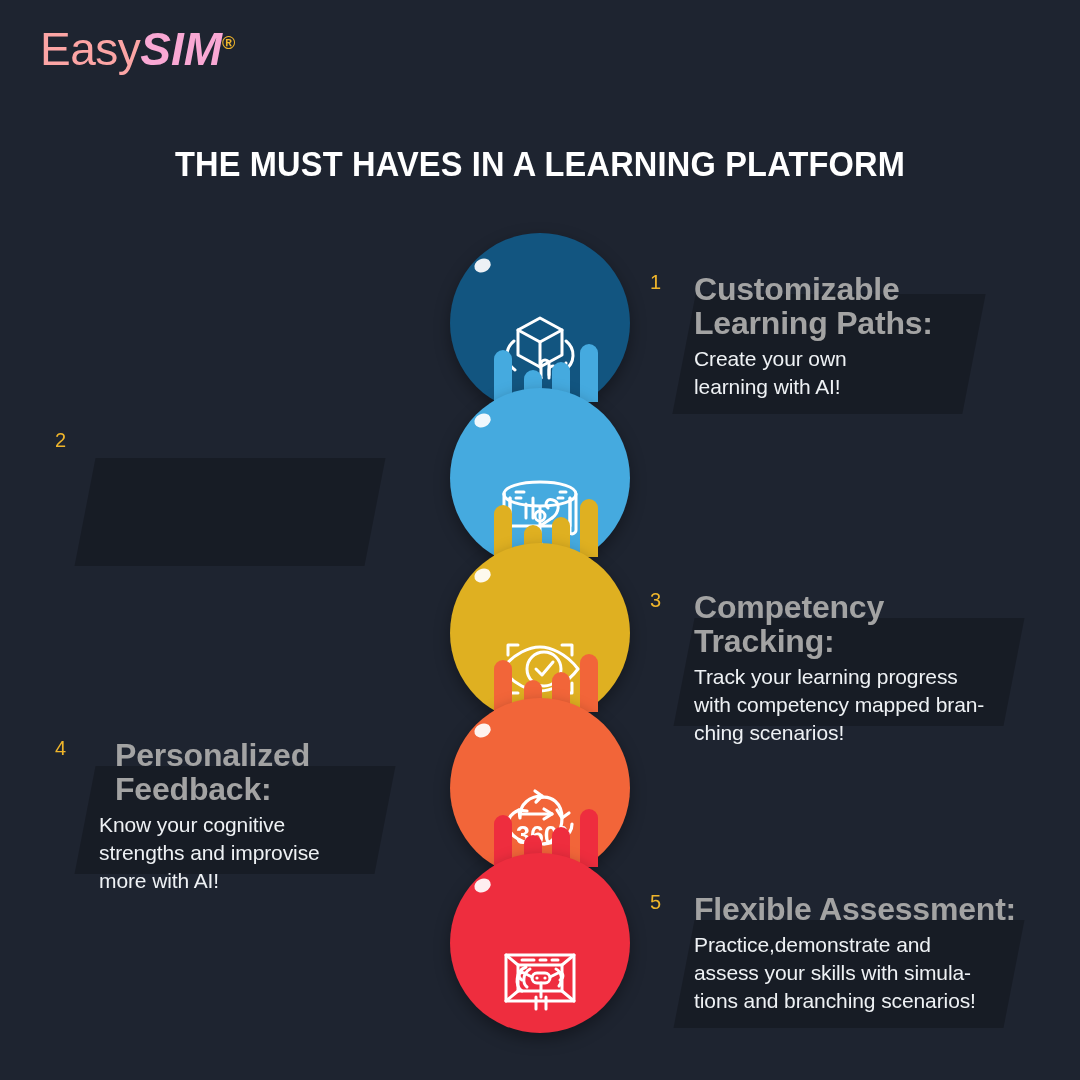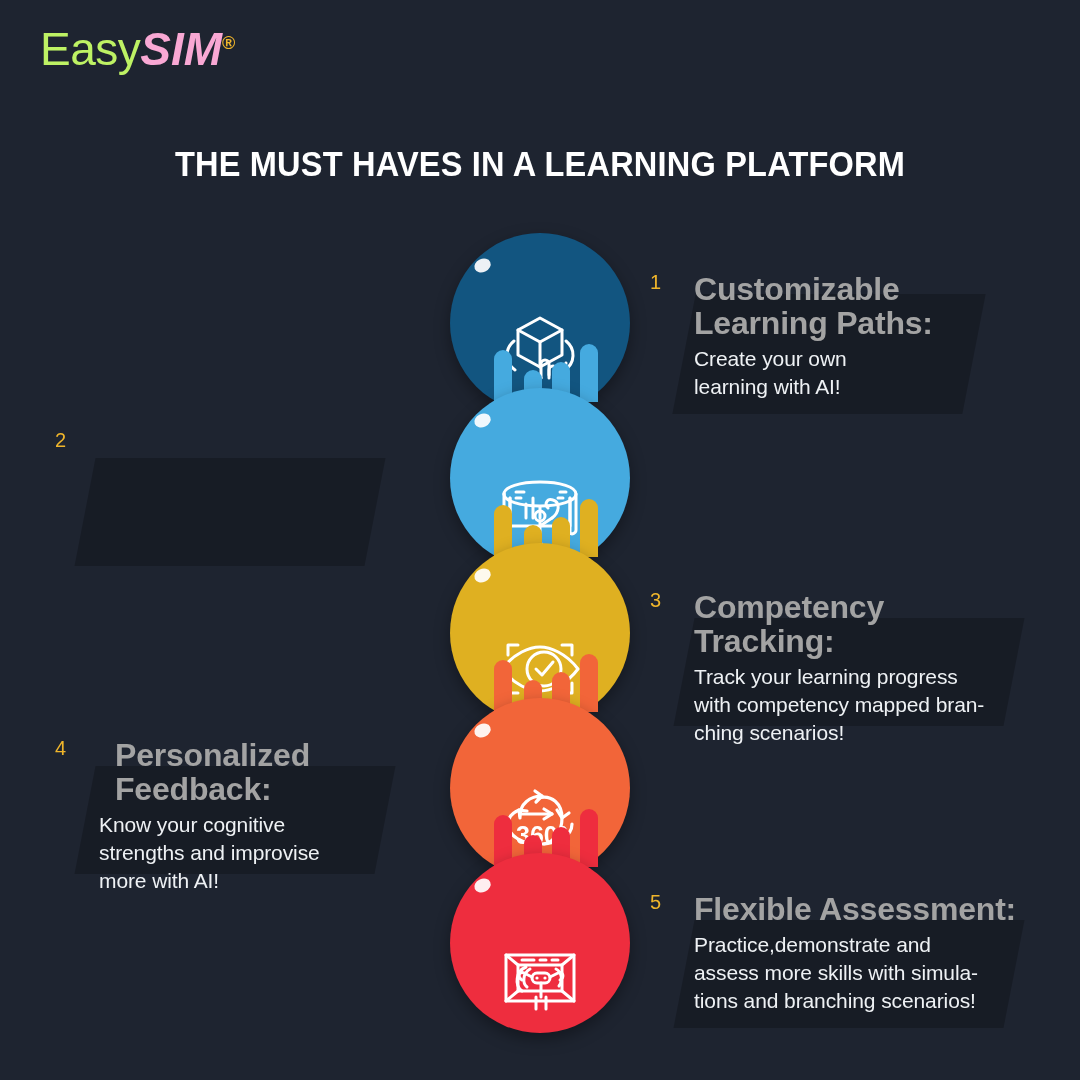--- a/index.html
+++ b/index.html
@@ -11,21 +11,21 @@
     position:relative;
   }
 
   
   #logo {
     position:absolute; left:40px; top:26px;
     font-size:46px; line-height:1;
     letter-spacing:-0.5px;
     white-space:nowrap;
   }
-  #logo .easy { color:#bef264; font-weight:400;text-align:right; }
+  #logo .easy { color:#fca5a5; font-weight:400;text-align:right; }
   #logo .sim  { color:#f9a8d4; font-weight:700; font-style:italic; letter-spacing:0px; }
   #logo .reg  { color:#efb52b; font-weight:700; font-size:18px; vertical-align:super; }
 
   
   #title {
     position:absolute; top:144px; left:0; width:1080px;
     text-align:center;
     color:#ffffff;
     font-weight:700;
     font-size:35px;
@@ -284,17 +284,17 @@
 
 <div class="block right" style="left:694px; top:892px; width:330px;">
   <div class="shadow" style="top:28px; height:108px; width:330px;"></div>
   <div class="num">5</div>
   <div class="body">
     <h3>
       <span>Flexible Assessment:</span>
     </h3>
     <p>
       <span>Practice,demonstrate and</span><br>
-      <span>assess more skills with simula-</span><br>
+      <span>assess your skills with simula-</span><br>
       <span>tions and branching scenarios!</span>
     </p>
   </div>
 </div>
 
 </body></html>

